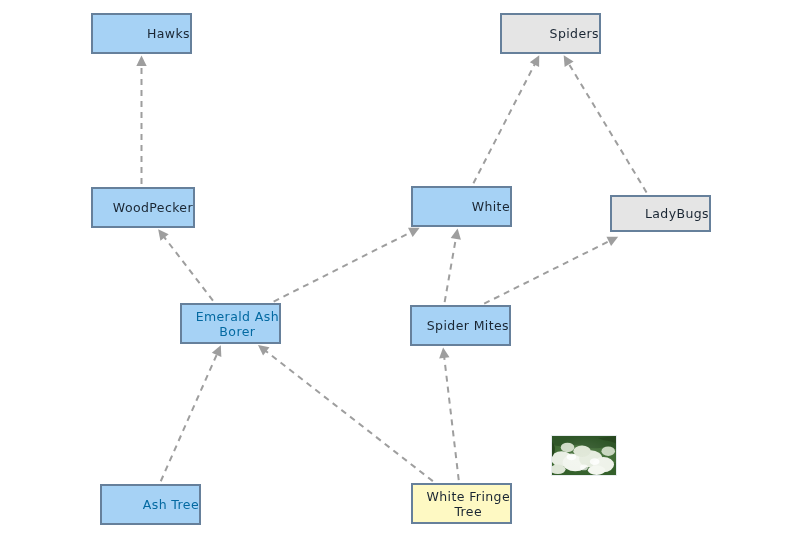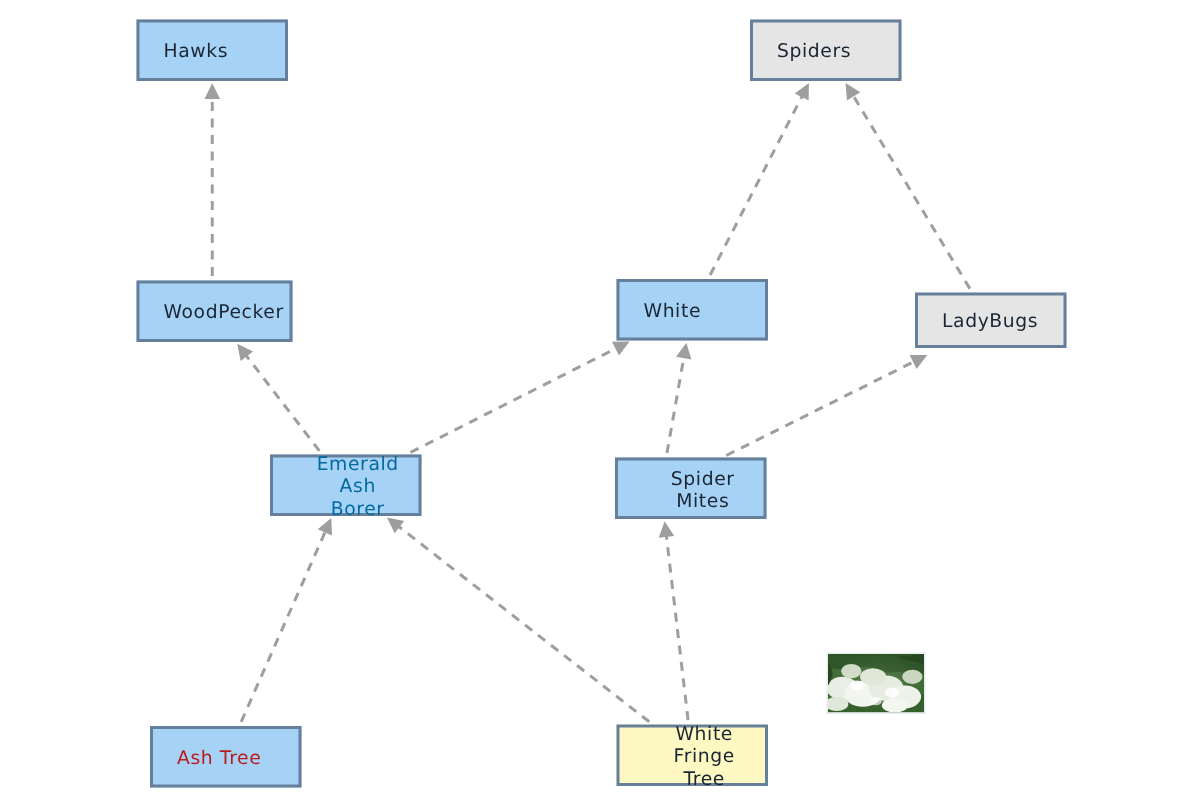--- a/index.html
+++ b/index.html
@@ -36,25 +36,24 @@
     position: absolute;
     box-sizing: border-box;
     background: #a6d2f5;
     border: 2px solid #66809b;
     color: #1a2633;
     font-size: 12.5px;
     line-height: 15px;
     letter-spacing: 0.4px;
     display: flex;
     align-items: center;
-    justify-content: flex-start;
+    justify-content: flex-end;
     text-align: center;
     white-space: pre-line;
     font-family: "DejaVu Sans", sans-serif;
-    padding-left: 16px;
   }
 
   .photo {
     position: absolute;
     box-sizing: border-box;
     overflow: hidden;
     border: 1px solid #e8ecef;
   }
   .photo svg { display: block; }
 </style>
@@ -108,21 +107,21 @@
 
   <div id="node-layer">
       <div class="node" style="left: 91px; top: 13px; width: 101px; height: 41px; background: rgb(166, 210, 245); border-color: rgb(102, 128, 155); color: rgb(26, 38, 51);"><span>Hawks</span></div>
       <div class="node" style="left: 500px; top: 13px; width: 101px; height: 41px; background: #e5e5e5; border-color: rgb(102, 128, 155); color: rgb(26, 38, 51);"><span>Spiders</span></div>
       <div class="node" style="left: 91px; top: 187px; width: 104px; height: 41px; background: rgb(166, 210, 245); border-color: rgb(102, 128, 155); color: rgb(26, 38, 51);"><span>WoodPecker</span></div>
       <div class="node" style="left: 411px; top: 186px; width: 101px; height: 41px; background: rgb(166, 210, 245); border-color: rgb(102, 128, 155); color: rgb(26, 38, 51);"><span>White</span></div>
       <div class="node" style="left: 610px; top: 195px; width: 101px; height: 37px; background: #e5e5e5; border-color: rgb(102, 128, 155); color: rgb(26, 38, 51);"><span>LadyBugs</span></div>
       <div class="node" style="left: 180px; top: 303px; width: 101px; height: 41px; background: rgb(166, 210, 245); border-color: rgb(102, 128, 155); color: #0369a1;"><span>Emerald Ash
 Borer</span></div>
       <div class="node" style="left: 390px; top: 305px; width: 101px; height: 41px; background: rgb(166, 210, 245); border-color: rgb(102, 128, 155); color: rgb(26, 38, 51); margin-left: 20px;"><span>Spider Mites</span></div>
-      <div class="node" style="left: 100px; top: 484px; width: 101px; height: 41px; background: rgb(166, 210, 245); border-color: rgb(102, 128, 155); color: #b91c1c;"><span>Ash Tree</span></div>
+      <div class="node" style="left: 100px; top: 484px; width: 101px; height: 41px; background: rgb(166, 210, 245); border-color: rgb(102, 128, 155); color: #0369a1;"><span>Ash Tree</span></div>
       <div class="node" style="left: 411px; top: 483px; width: 101px; height: 41px; background: #fef9c3; border-color: rgb(102, 128, 155); color: rgb(26, 38, 51);"><span>White Fringe
 Tree</span></div>
     </div>
 
   <div class="photo" id="photo-box" style="left: 551px; top: 435px; width: 66px; height: 41px;">
     <svg width="100%" height="100%" viewBox="0 0 66 41" preserveAspectRatio="none">
       <defs>
         <radialGradient id="bl1" cx="50%" cy="50%" r="50%">
           <stop offset="0%" stop-color="#ffffff"></stop>
           <stop offset="100%" stop-color="#ffffff" stop-opacity="0"></stop>

